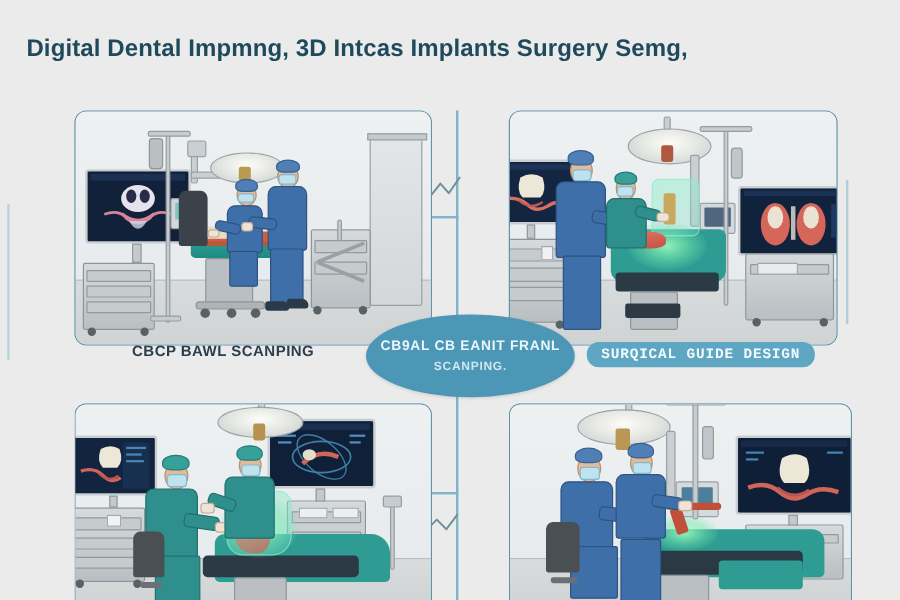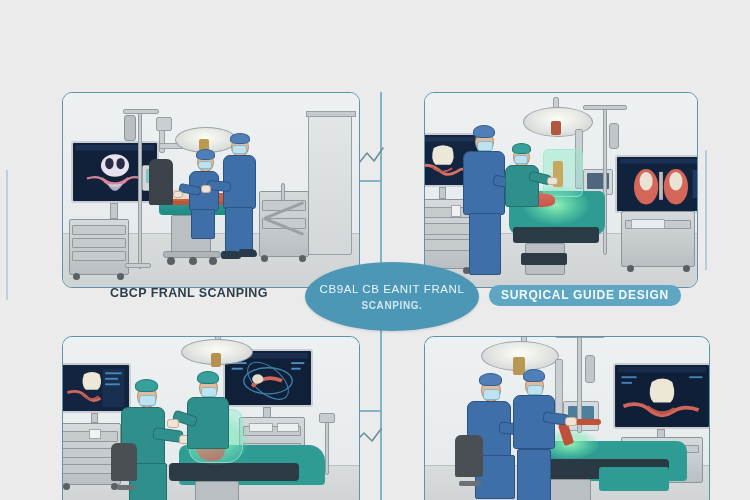--- a/index.html
+++ b/index.html
@@ -79,44 +79,45 @@
   
   .cap-left{
     position:absolute;left:110px;top:286px;
     font-size:12.5px;font-weight:700;letter-spacing:.4px;
     color:#2b3e4a;white-space:nowrap;
   }
   .cap-right{
     position:absolute;left:489px;top:285px;
     padding:3px 12px 4px;border-radius:10px;
     background:#5fa6c2;color:#f2fbff;
-    font-size:12px;font-weight:600;letter-spacing:.7px;white-space:nowrap;
+    font-size:12px;font-weight:600;letter-spacing:.7px;white-space:nowrap;font-family:Liberation Mono, monospace;
   }
 
   
   .hub{
     position:absolute;left:305px;top:262px;width:174px;height:69px;
     background:#4c97b6;border-radius:50%;
     display:flex;flex-direction:column;align-items:center;justify-content:center;
     box-shadow:0 1px 3px rgba(0,0,0,.12);
   }
-  .hub-l1{color:#eaf6fb;font-size:11.5px;font-weight:400;letter-spacing:.6px;white-space:nowrap;}
+  .hub-l1{color:#eaf6fb;font-size:11.5px;font-weight:700;letter-spacing:.6px;white-space:nowrap;}
   .hub-l2{color:#cfe6f0;font-size:10px;font-weight:600;letter-spacing:.6px;margin-top:5px;white-space:nowrap;}
 
   
   .conn{position:absolute;background:#7fb4c8;}
   .v{width:2px;} .h{height:2px;}
 
   .zig{position:absolute;}
 </style>
 </head>
 <body>
 
 <div class="stage">
 
+  <div class="title">Digital Dental Impmng, 3D Intcas Implants Surgery Semg,</div>
 
   <div class="conn v" style="left:380px;top:92px;height:172px;"></div>
   <div class="conn v" style="left:358px;top:180px;height:110px;"></div>
   <div class="conn h" style="left:358px;top:180px;width:24px;"></div>
   <div class="conn v" style="left:380px;top:330px;height:170px;"></div>
   <div class="conn h" style="left:358px;top:410px;width:24px;"></div>
   <div class="conn v" style="left:358px;top:410px;height:90px;"></div>
   <div class="conn v" style="left:705px;top:150px;height:120px;opacity:.5;"></div>
   <div class="conn v" style="left:6px;top:170px;height:130px;opacity:.45;"></div>
 
@@ -435,21 +436,21 @@
       <div class="sh head" style="left:100px;top:38px;width:19px;height:22px;"></div>
       <div class="sh cap-blue" style="left:98px;top:32px;width:22px;height:13px;"></div>
       <div class="sh mask" style="left:102px;top:48px;width:16px;height:10px;"></div>
       <div class="sh body-blue" style="left:88px;top:58px;width:42px;height:54px;"></div>
       <div class="sh arm-blue" style="left:118px;top:76px;width:26px;height:11px;transform:rotate(8deg);"></div>
       <div class="sh glove" style="left:140px;top:80px;width:12px;height:9px;"></div>
       <div class="sh legs-blue" style="left:92px;top:112px;width:34px;height:54px;"></div>
     </div>
   </div>
 
-  <div class="cap-left">CBCP FRANL SCANPING</div>
+  <div class="cap-left">CBCP BAWL SCANPING</div>
   <div class="cap-right">SURQICAL GUIDE DESIGN</div>
 
   <div class="hub">
     <div class="hub-l1">CB9AL CB EANIT  FRANL</div>
     <div class="hub-l2">SCANPING.</div>
   </div>
 
 </div>
 
 </body></html>

